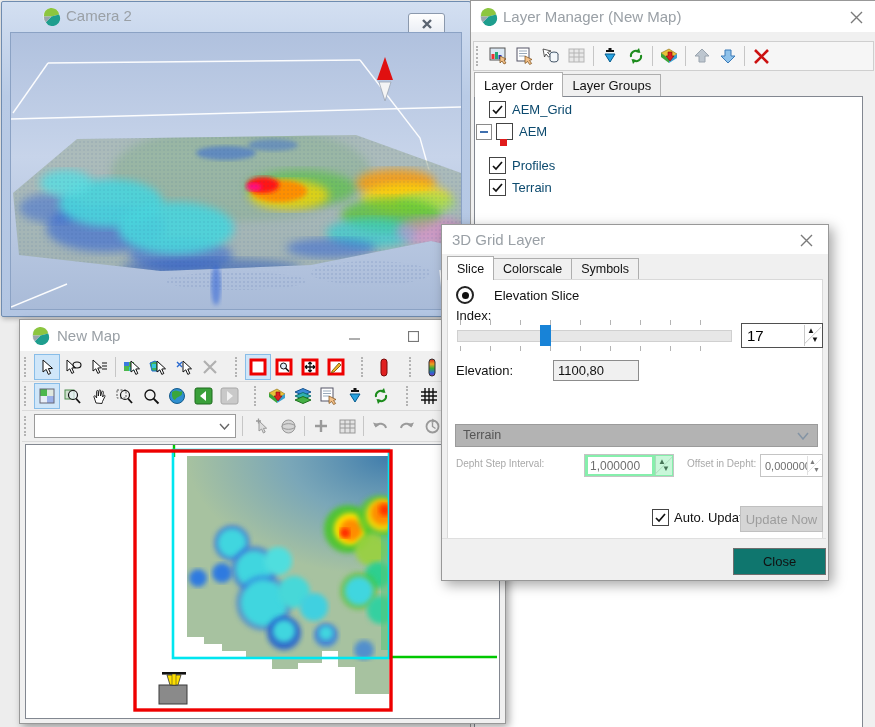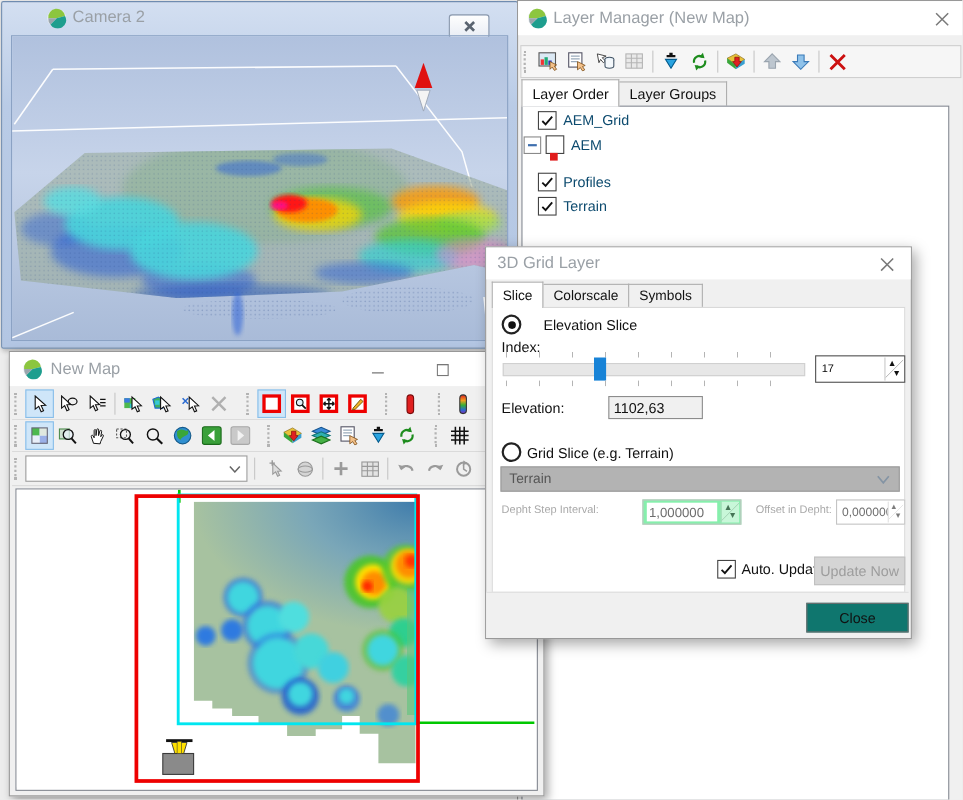--- a/index.html
+++ b/index.html
@@ -35,21 +35,21 @@
   .expander{width:14px;height:14px;background:#fff;border:1px solid #8a8a8a;display:inline-flex;align-items:center;justify-content:center;margin-right:4px;flex:none;}
   .expander span{width:8px;height:2px;background:#3f6fae;display:block;}
 
   
   .tbtn{width:24px;height:24px;display:flex;align-items:center;justify-content:center;flex:none;cursor:pointer;border:1px solid transparent;}
   .tbtn.sel{background:#cfe6f9;border:1px solid #88bde8;}
   .grip{width:4px;height:20px;border-left:2px dotted #b3b3b3;margin:0 4px 0 2px;flex:none;}
   .vsep{width:1px;height:20px;background:#c6c6c6;margin:0 3px;flex:none;}
 
   
-  #new-map{position:absolute;left:8px;top:319px;width:485px;height:403px;box-shadow:3px 3px 8px rgba(0,0,0,.35);}
+  #new-map{position:absolute;left:19px;top:319px;width:485px;height:403px;box-shadow:3px 3px 8px rgba(0,0,0,.35);}
   .nm-row{position:absolute;left:2px;width:481px;height:28px;display:flex;align-items:center;background:#f0f0f0;border-bottom:1px solid #dadada;}
   #nm-content{position:absolute;left:5px;top:124px;width:473px;height:273px;border:1px solid #828790;background:#fff;overflow:hidden;}
   .capbtn{position:absolute;top:1px;width:45px;height:30px;display:flex;align-items:center;justify-content:center;cursor:pointer;}
 
   
   #grid-dialog{position:absolute;left:441px;top:224px;width:386px;height:355px;box-shadow:4px 4px 12px rgba(0,0,0,.35);}
   #gd-page{position:absolute;left:5px;top:54px;width:374px;height:258px;background:#fff;border:1px solid #d9d9d9;}
   .radio{width:14px;height:14px;border:2px solid #222;border-radius:50%;display:inline-flex;align-items:center;justify-content:center;flex:none;}
   .radio.on::after{content:"";width:7px;height:7px;border-radius:50%;background:#111;}
   .lbl{font-size:13px;color:#111;}
@@ -663,34 +663,30 @@
         <span class="radio on"></span>
         <span class="lbl" style="margin-left:20px">Elevation Slice</span>
       </div>
 
       <div class="lbl abs" style="left:8px;top:28px">Index:</div>
       <div class="ticks abs" style="left:12px;top:40px;width:268px;"></div>
       <div class="abs" style="left:9px;top:50px;width:273px;height:10px;background:#e7e7e7;border:1px solid #d0d0d0;"></div>
       <div class="abs" style="left:92px;top:45px;width:11px;height:21px;background:#1883d7;"></div>
       <div class="ticks abs" style="left:12px;top:66px;width:268px;"></div>
       <div class="abs" style="left:293px;top:43px;width:80px;height:23px;background:#fff;border:1px solid #4f4f4f;">
-        <input style="position: absolute; left: 3px; top: 2px; width: 52px; height: 17px; border: none; outline: none; font-size: 10px;" value="17">
+        <input style="position: absolute; left: 3px; top: 2px; width: 52px; height: 17px; border: none; outline: none; font-size: 15px;" value="17">
         <div class="spinbtn">
           <i style="left:2px;top:2px">▲</i>
           <i style="right:2px;bottom:2px">▼</i>
         </div>
       </div>
 
       <div class="lbl abs" style="left:8px;top:83px">Elevation:</div>
-      <div class="field" style="left:105px;top:80px;width:86px;height:21px;line-height:20px;">1102,63</div>
-
-      <div class="abs" style="left:8px;top:122px;display:flex;align-items:center;">
-        <span class="radio"></span>
-        <span class="lbl" style="margin-left:5px">Grid Slice (e.g. Terrain)</span>
-      </div>
+      <div class="field" style="left:105px;top:80px;width:86px;height:21px;line-height:20px;">1100,80</div>
+
 
       <div class="abs" style="left:7px;top:144px;width:361px;height:21px;background:#b3b3b3;border:1px solid #9b9b9b;">
         <span style="position:absolute;left:7px;top:3px;font-size:12.5px;color:#565656;">Terrain</span>
         <svg width="12" height="8" viewBox="0 0 12 8" style="position:absolute;right:8px;top:7px">
             <path d="M1 1 L6 7 L11 1" fill="none" stroke="#8494a4" stroke-width="1.5"></path>
           </svg>
       </div>
 
       <div class="lbl dis abs" style="left:8px;top:178px">Depht Step Interval:</div>
       <div class="abs" style="left:136px;top:174px;width:88px;height:21px;background:#86efac;border:1px solid #c4c4c4;">

